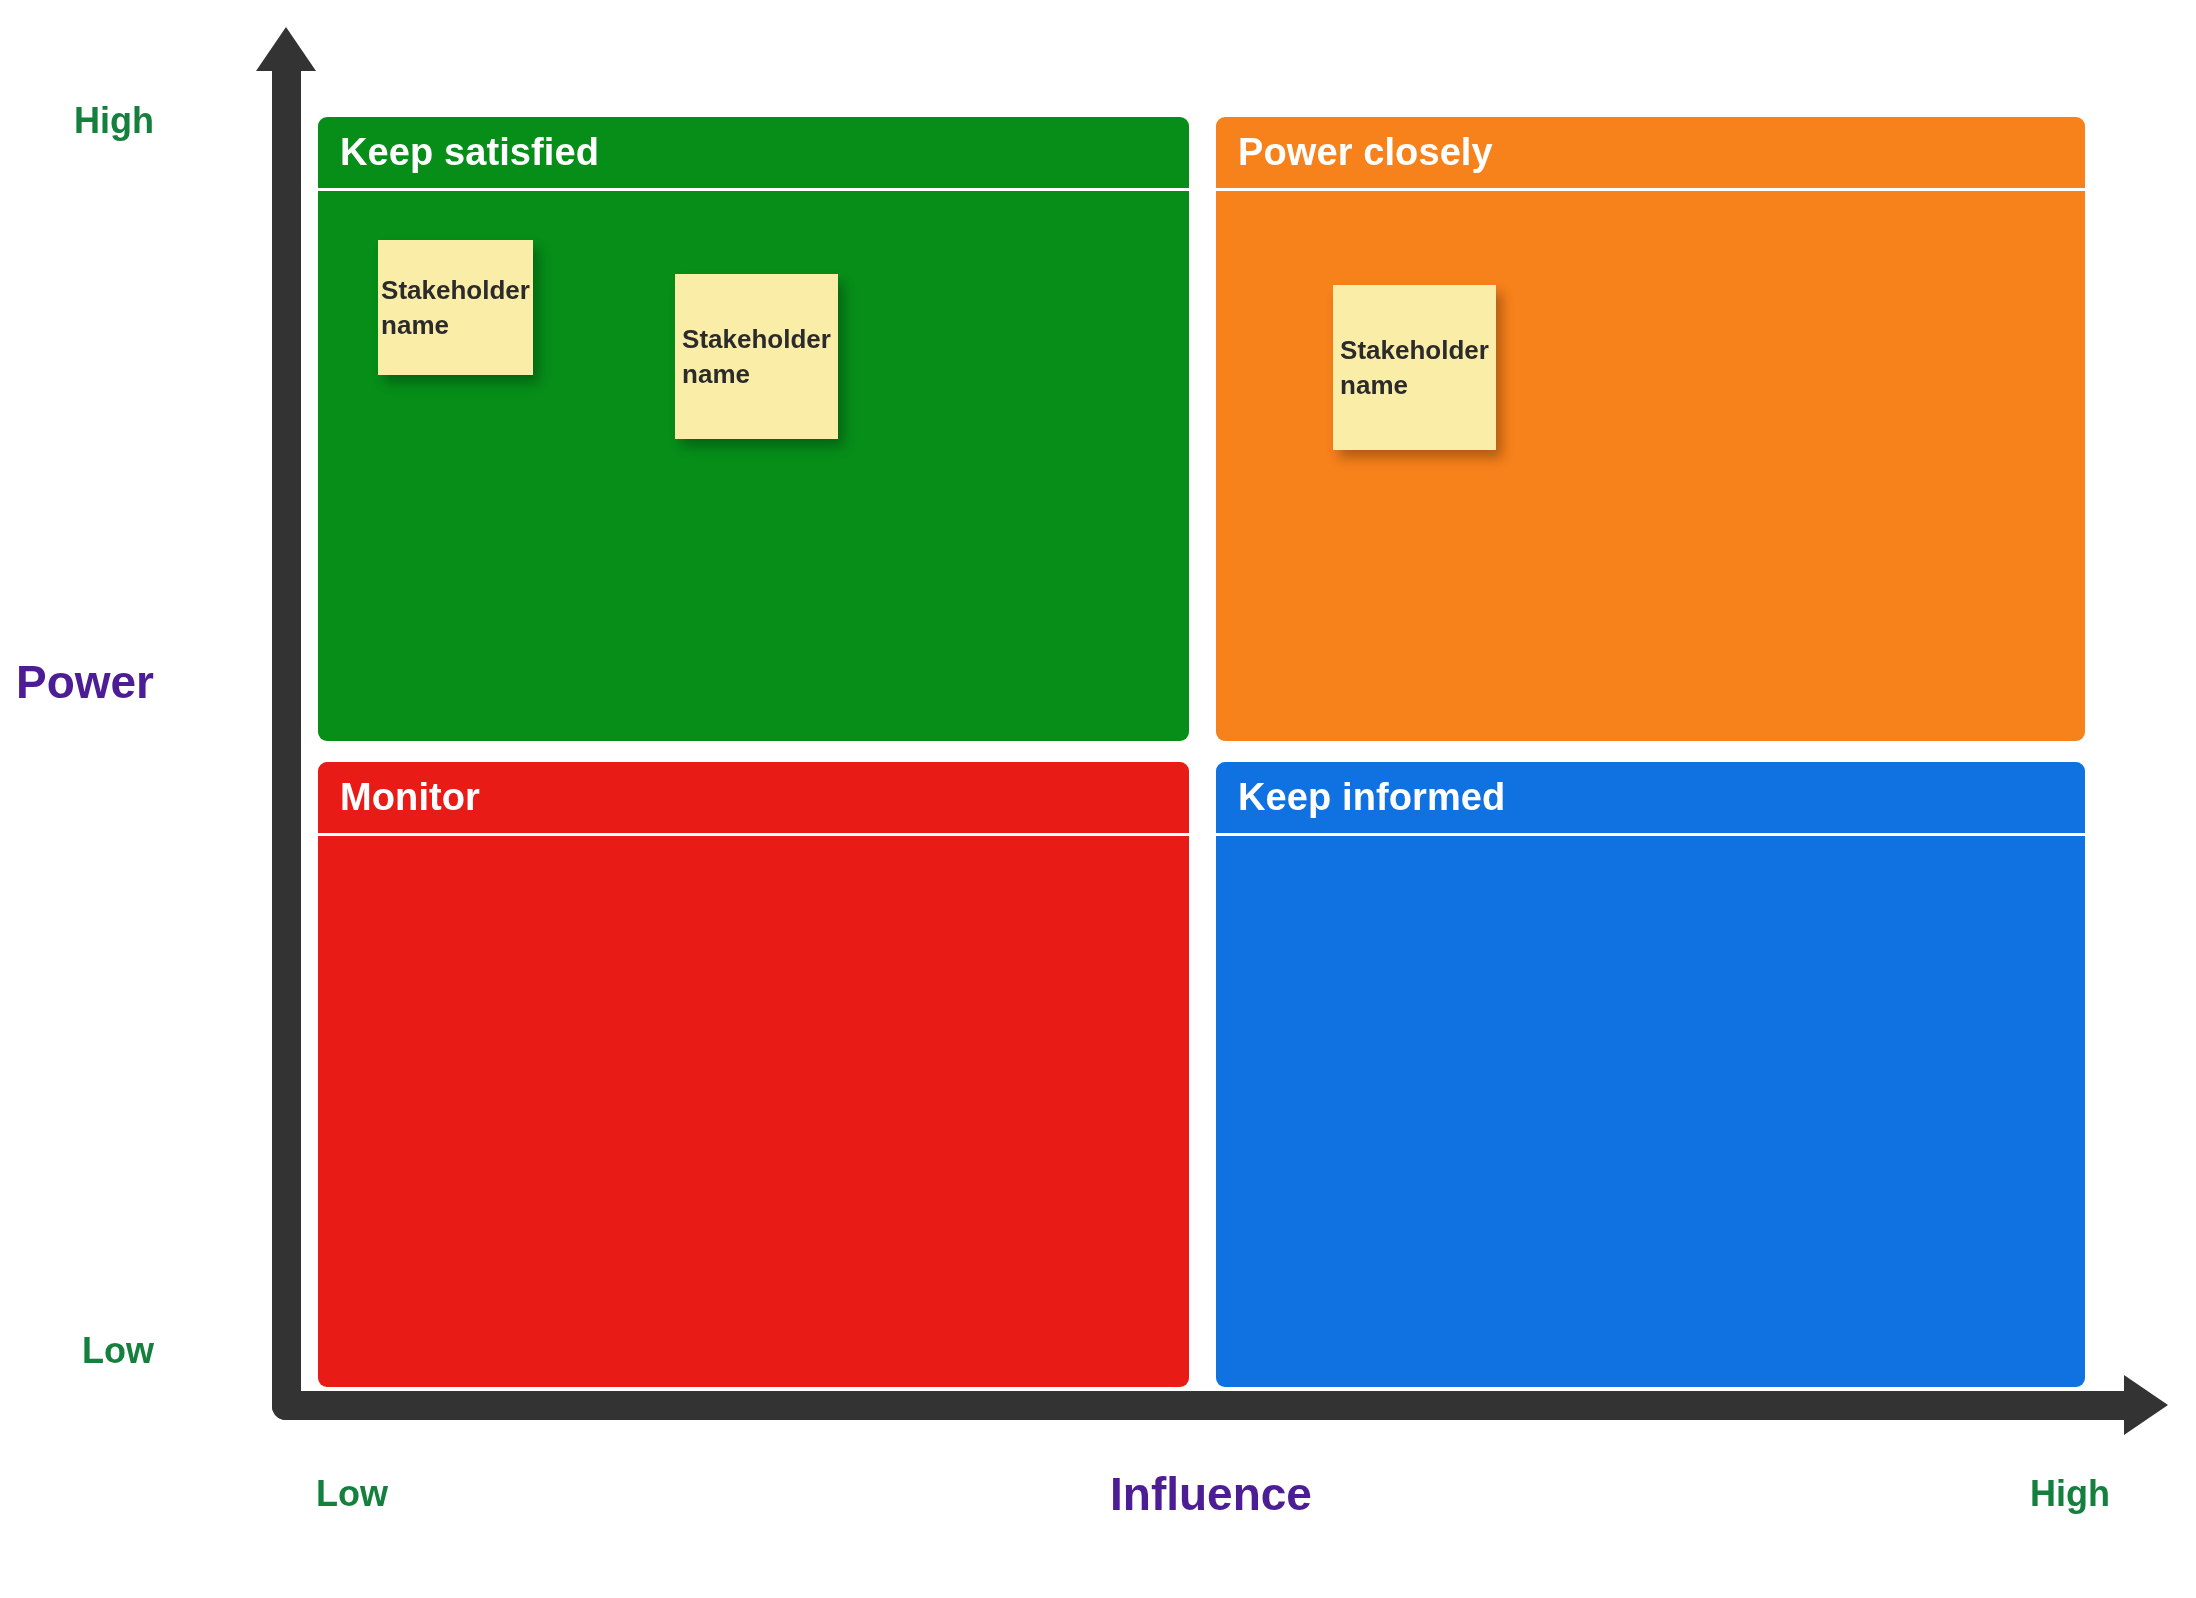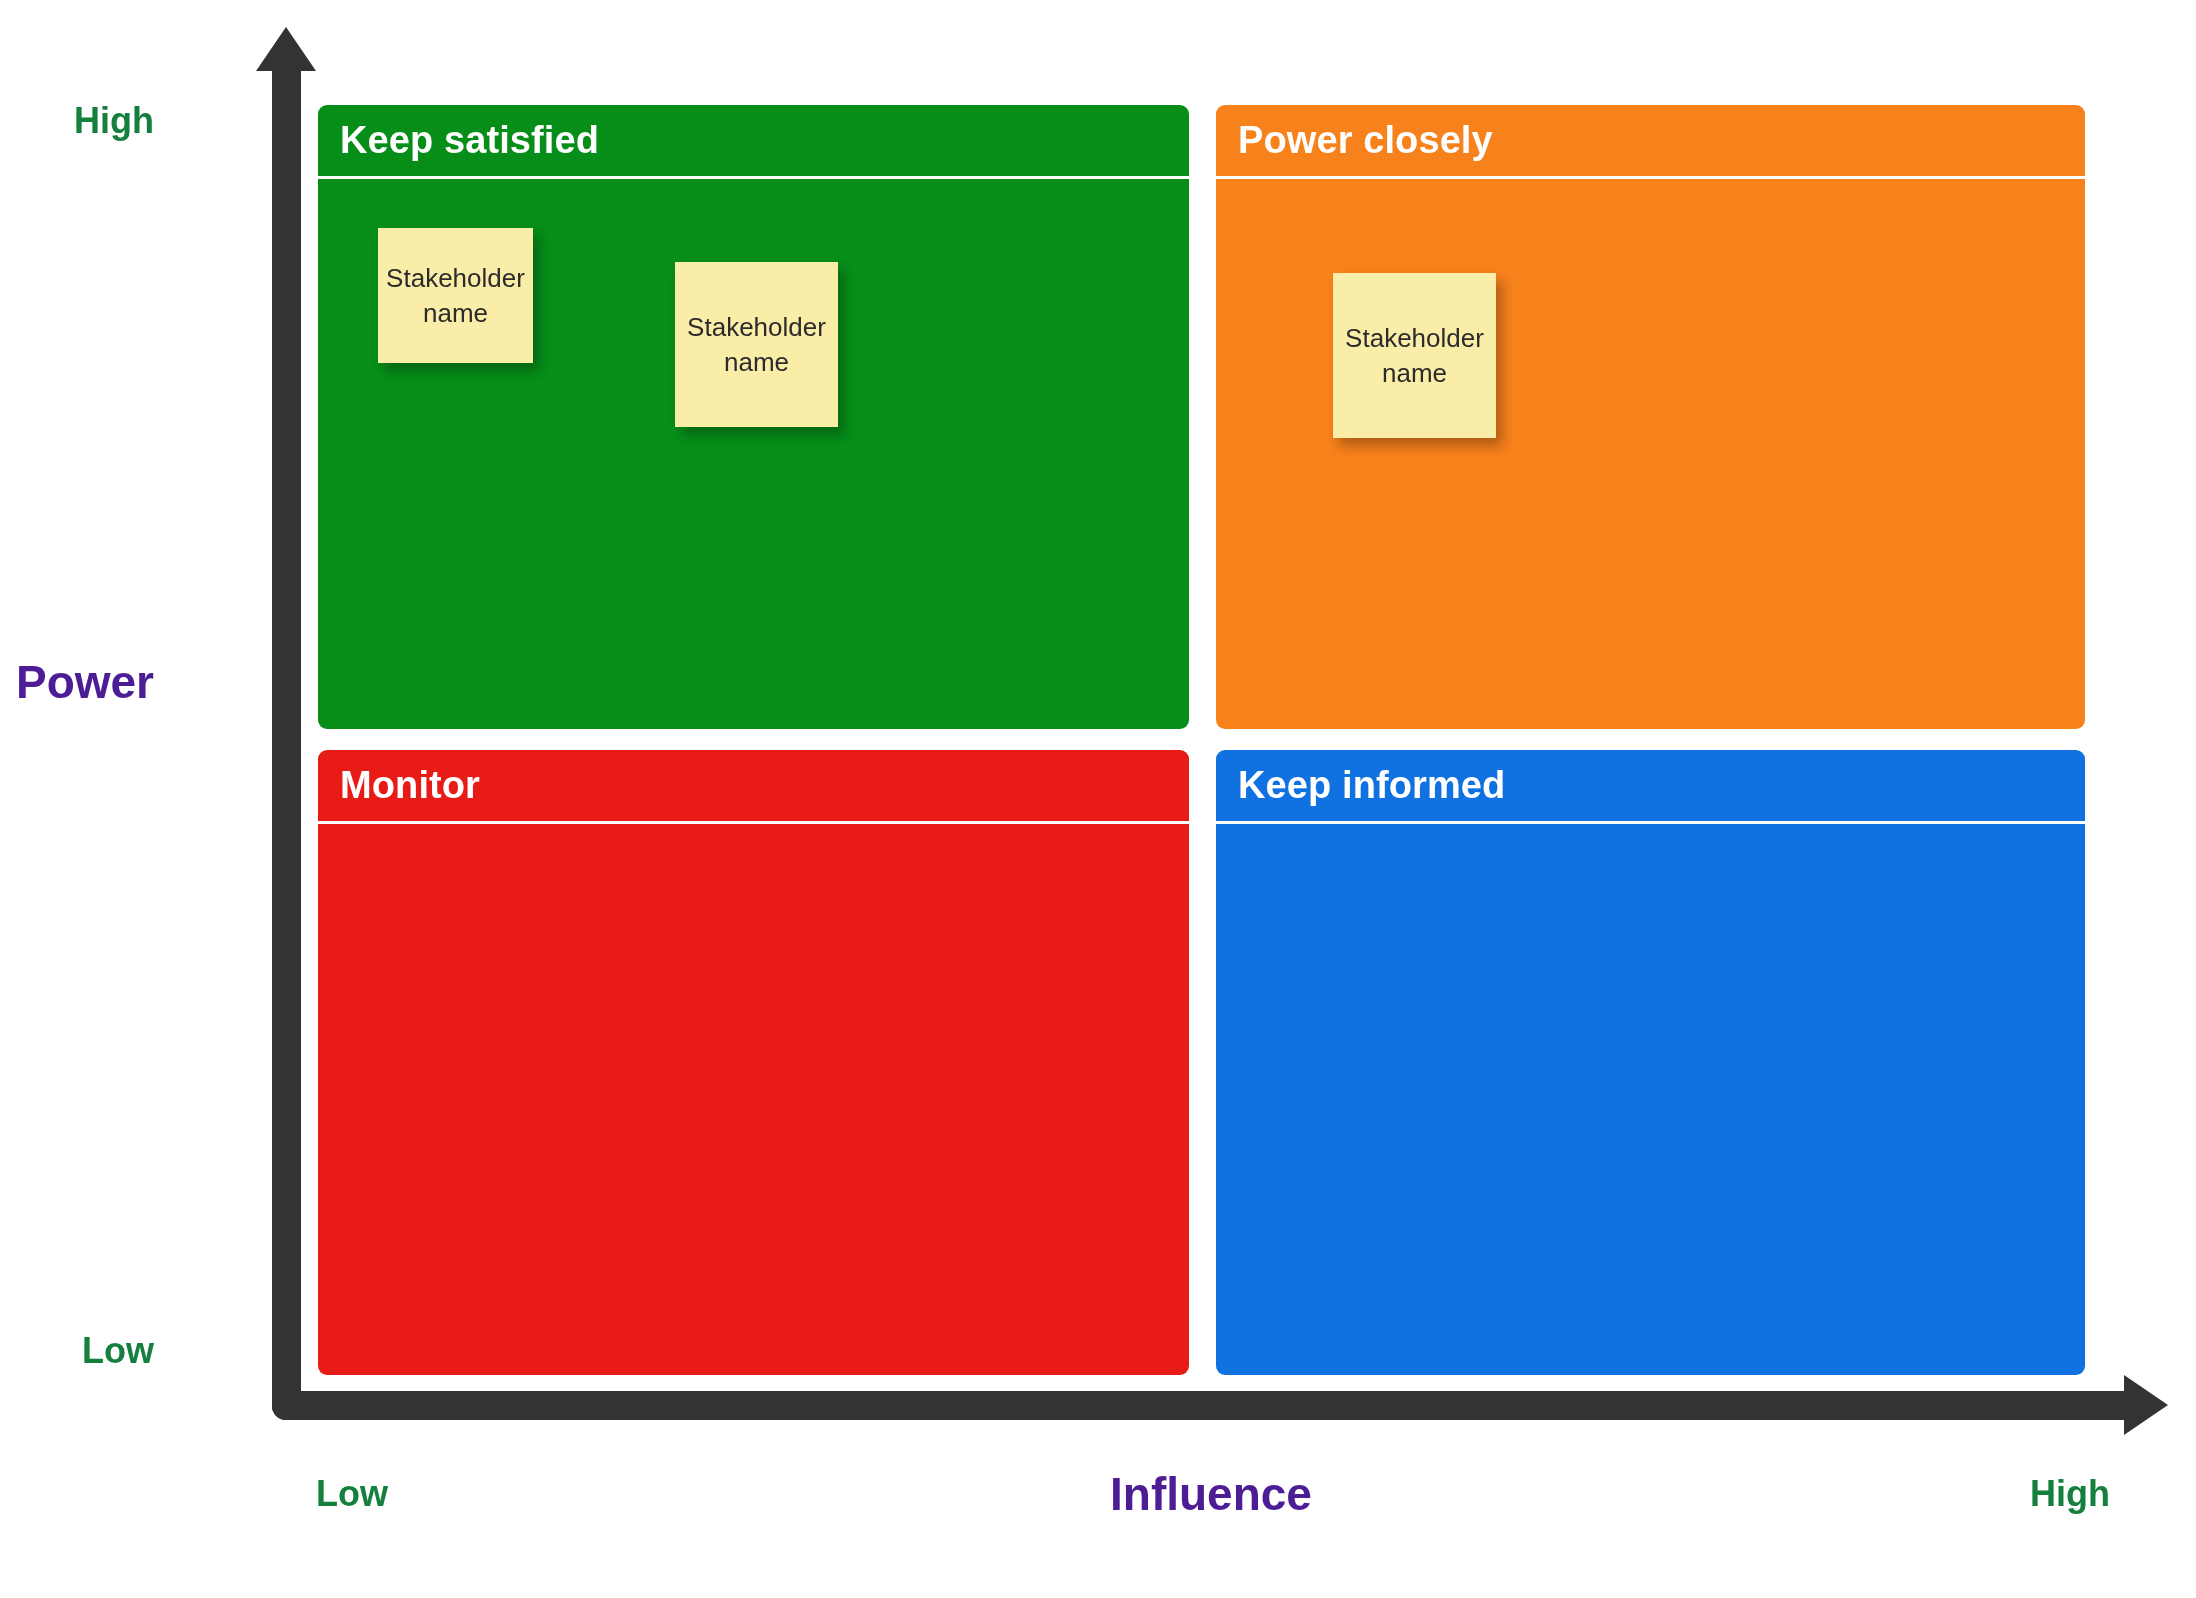--- a/index.html
+++ b/index.html
@@ -83,20 +83,21 @@
   #axis-title-power { right: 2042px; top: 655px; }
   #axis-title-influence { left: 1110px; top: 1467px; }
 
   
   .quadrant {
     position: absolute;
     border-radius: 9px;
     overflow: hidden;
     display: flex;
     flex-direction: column;
+    margin-top: 12px;
   }
   .quadrant-header {
     position: relative;
     height: 74px;
     flex: 0 0 auto;
     box-sizing: border-box;
     padding-left: 22px;
     display: flex;
     align-items: center;
     border-bottom: 3px solid #ffffff;
@@ -118,26 +119,27 @@
   #quadrant-monitor        { left: 318px;  top: 750px;  width: 871px; height: 625px; }
   #quadrant-keep-informed  { left: 1216px; top: 750px;  width: 869px; height: 625px; }
 
   
   .sticky-note {
     position: absolute;
     box-sizing: border-box;
     display: flex;
     align-items: center;
     justify-content: center;
-    text-align: center;
+    text-align: left;
     color: #2b2b2b;
     font-size: 26px;
     line-height: 1.32;
     padding: 24px 8px;
     box-shadow: 6px 8px 11px rgba(0, 0, 0, 0.28);
+    font-weight: bold;
   }
   .sticky-note .note-text { display: block; }
 </style>
 </head>
 <body>
 
 <div id="canvas">
 
   <div id="y-axis-arrow"></div>
   <div class="axis-shaft" id="y-axis-shaft"></div>

